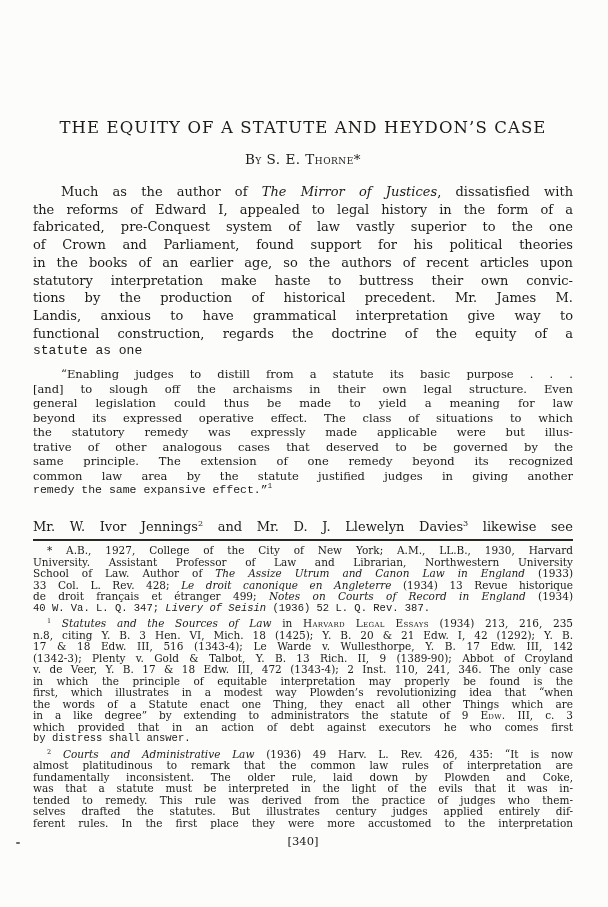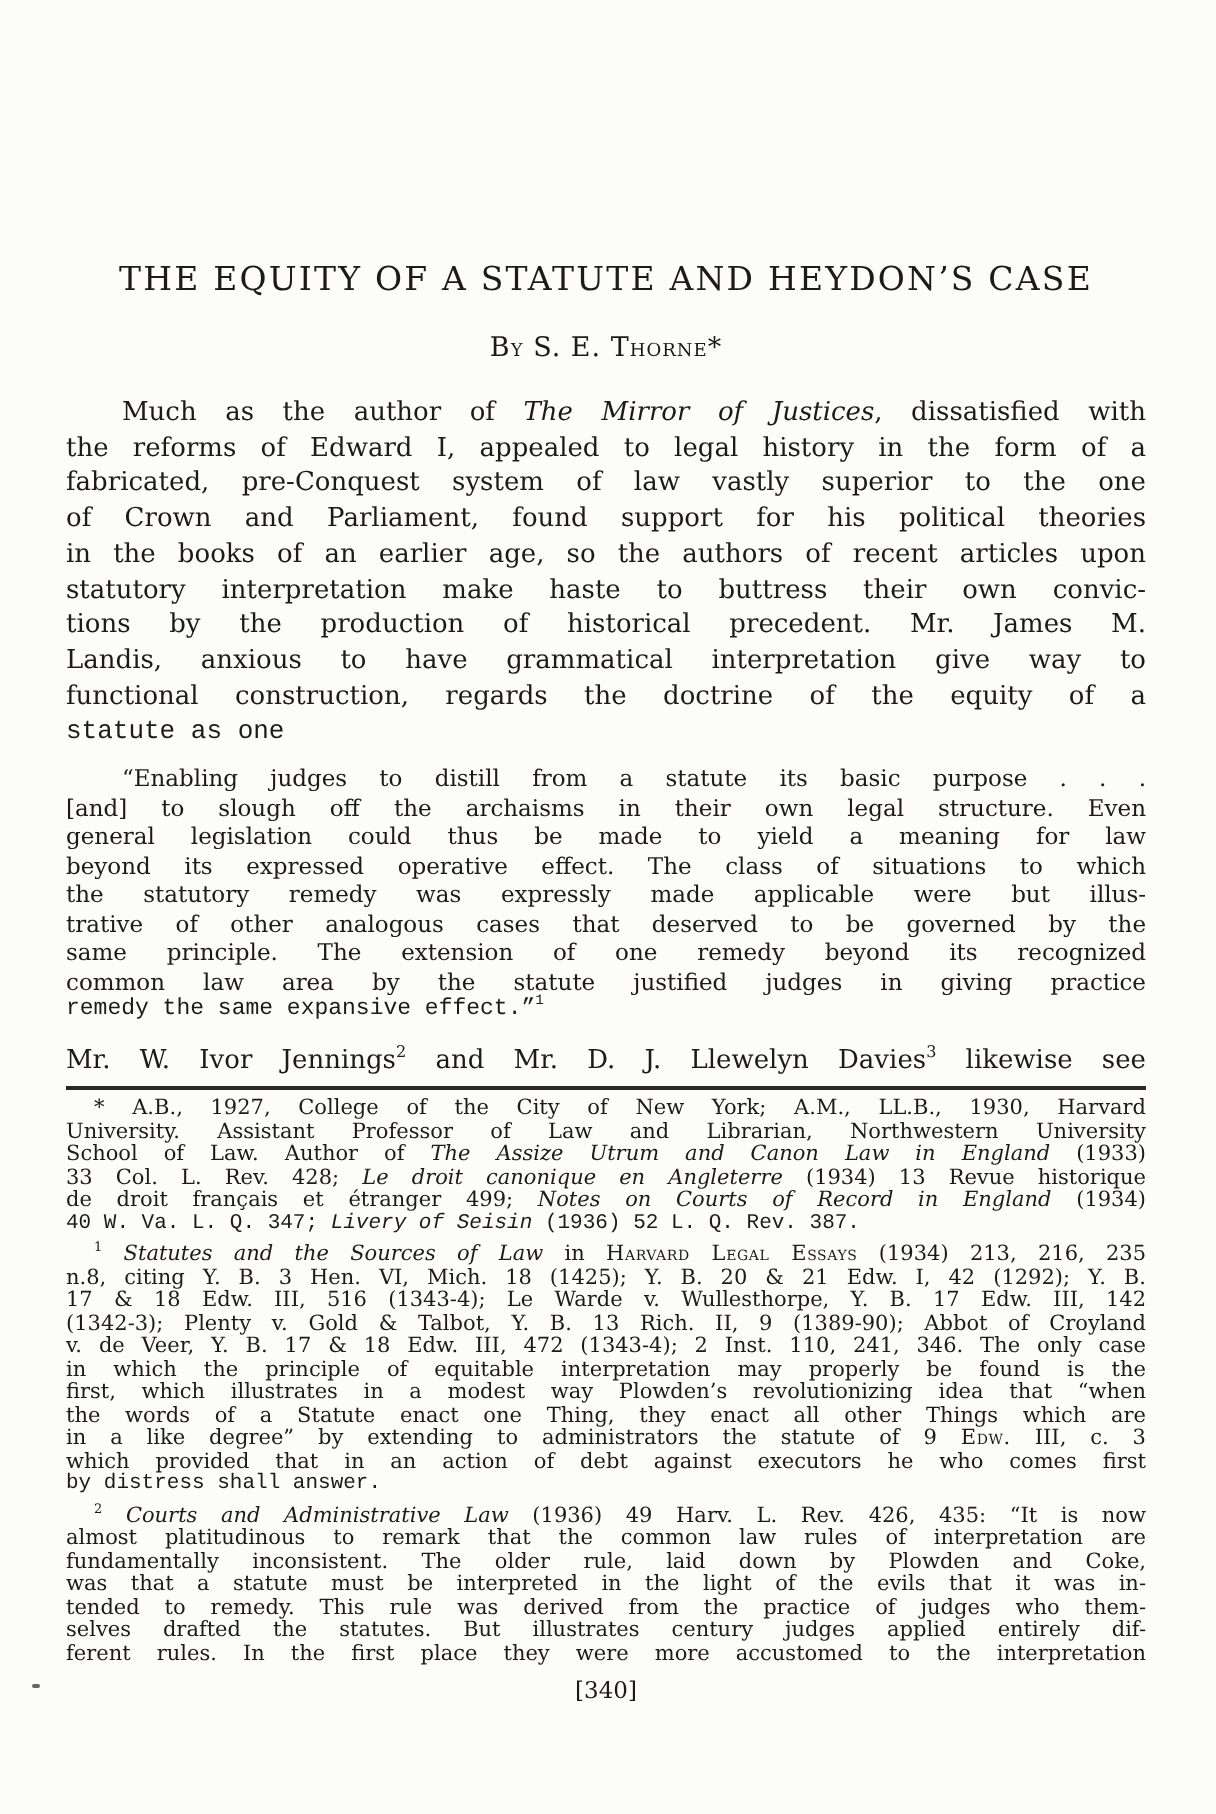--- a/index.html
+++ b/index.html
@@ -11,21 +11,21 @@
     background: #fcfcfa;
     color: #1d1a17;
     font-family: "DejaVu Serif", "Liberation Serif", serif;
     overflow: hidden;
     box-sizing: border-box;
     padding-top: 114px;
   }
   .col { margin-left: 33px; width: 540px; }
 
   .title {
-    margin: 16px 33px;
+    margin: 4px 33px;
     width: 540px;
     text-align: center;
     font-size: 16.5px;
     font-weight: normal;
     letter-spacing: 1.1px;
     line-height: 20px;
     white-space: nowrap;
   }
   .byline {
     margin: 13px 33px 0;
@@ -34,21 +34,21 @@
     font-variant: small-caps;
     font-size: 13.5px;
     line-height: 16px;
     letter-spacing: 0.5px;
   }
 
   .line { text-align: justify; text-align-last: justify; white-space: normal; }
   .line.line-last { text-align-last: left; font-family: Liberation Mono, monospace; }
 
   .body { margin-top: 16px; font-size: 13px; line-height: 17.7px; }
-  .body.after { margin-top: 9px; }
+  .body.after { margin-top: 20px; }
   .quote { margin-top: 7px; font-size: 11.5px; line-height: 14.5px; }
   .fn { margin-top: 4px; font-size: 10.5px; line-height: 11.5px; }
 
   .indent-body .line:first-child { text-indent: 28px; }
   .indent-fn .line:first-child { text-indent: 14px; }
 
   .rule {
     margin: 4px 0 2px 33px;
     width: 540px;
     height: 2px;
@@ -98,21 +98,21 @@
     </div>
 
   <div class="col quote indent-body">
       <div class="line">“Enabling judges to distill from a statute its basic purpose . . .</div>
       <div class="line">[and] to slough off the archaisms in their own legal structure. Even</div>
       <div class="line">general legislation could thus be made to yield a meaning for law</div>
       <div class="line">beyond its expressed operative effect. The class of situations to which</div>
       <div class="line">the statutory remedy was expressly made applicable were but illus-</div>
       <div class="line">trative of other analogous cases that deserved to be governed by the</div>
       <div class="line">same principle. The extension of one remedy beyond its recognized</div>
-      <div class="line">common law area by the statute justified judges in giving practice</div>
+      <div class="line">common law area by the statute justified judges in giving another</div>
       <div class="line line-last">remedy the same expansive effect.”<sup>1</sup></div>
     </div>
 
   <div class="col body after">
       <div class="line">Mr. W. Ivor Jennings<sup>2</sup> and Mr. D. J. Llewelyn Davies<sup>3</sup> likewise see</div>
     </div>
 
   <div class="rule"></div>
 
   <div class="col fn indent-fn">

